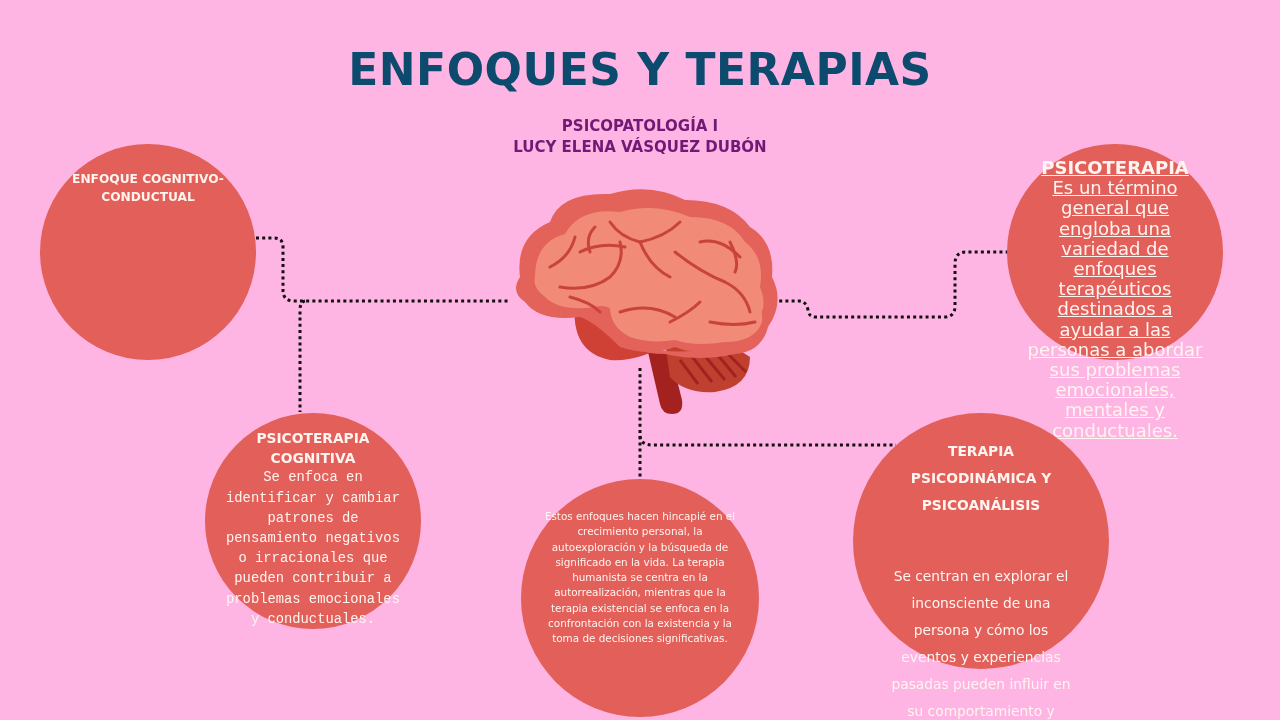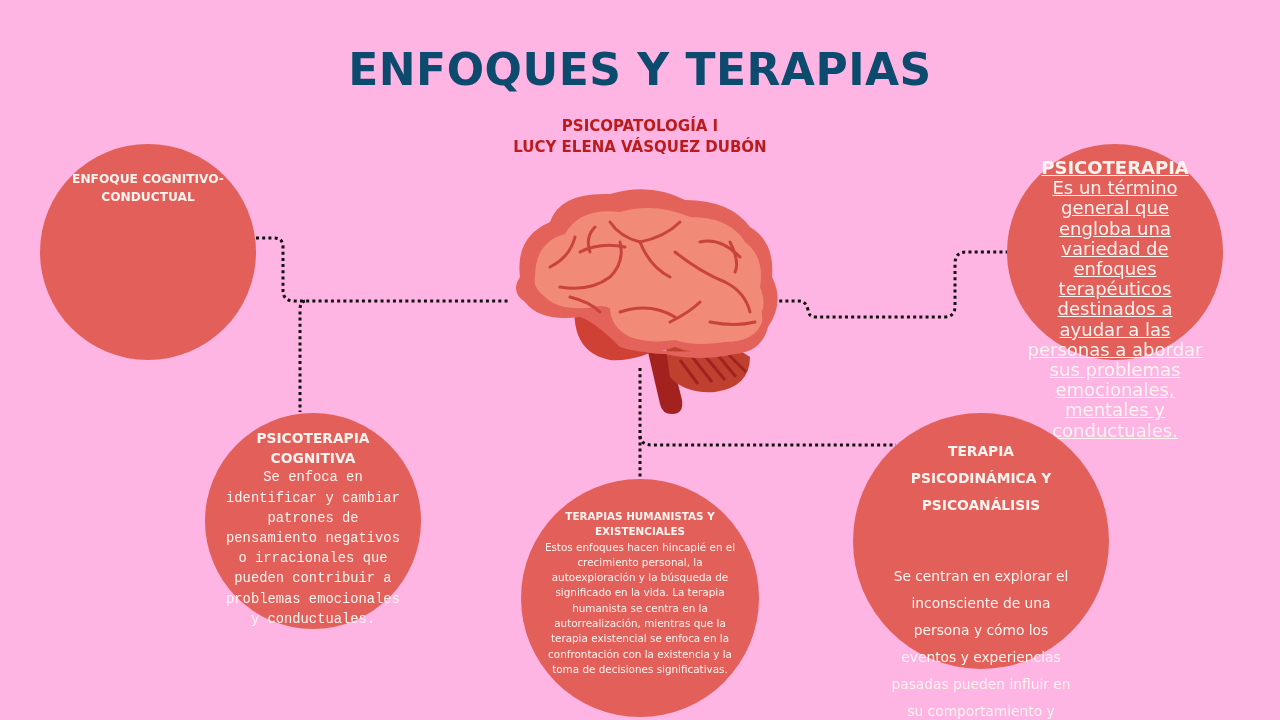--- a/index.html
+++ b/index.html
@@ -8,21 +8,21 @@
     background: #FFB5E3;
     font-family: "DejaVu Sans", "Liberation Sans", sans-serif;
   }
   .title {
     position: absolute; left: 0; top: 44px; width: 1280px; text-align: center;
     font-size: 44px; font-weight: bold; color: #0c4a6e; letter-spacing: 0.5px;
     margin: 0;
   }
   .subtitle {
     position: absolute; left: 0; top: 116px; width: 1280px; text-align: center;
-    font-size: 15px; font-weight: bold; color: #b91c1c; line-height: 21px;
+    font-size: 15px; font-weight: bold; color: #701a75; line-height: 21px;
   }
   .subtitle div { display: block; }
   svg.connectors { position: absolute; left: 0; top: 0; }
   .circle {
     position: absolute; border-radius: 50%; background: #E35F59;
     color: #FFF4F0; text-align: center;
     display: flex; flex-direction: column; align-items: center; justify-content: flex-start;
     box-sizing: border-box;
   }
   .circle .head { font-weight: bold; }
@@ -117,20 +117,19 @@
   <span class="head">PSICOTERAPIA</span>
   <span class="body-text">Es un término general que engloba una variedad de enfoques terapéuticos destinados a ayudar a las personas a abordar sus problemas emocionales, mentales y conductuales.</span>
 </div>
 
 <div class="circle c3">
   <span class="head">PSICOTERAPIA COGNITIVA</span>
   <span class="body-text">Se enfoca en identificar y cambiar patrones de pensamiento negativos o irracionales que pueden contribuir a problemas emocionales y conductuales.</span>
 </div>
 
 <div class="circle c4">
-  <span class="head">TERAPIAS HUMANISTAS Y EXISTENCIALES</span>
   <span class="body-text">Estos enfoques hacen hincapié en el crecimiento personal, la autoexploración y la búsqueda de significado en la vida. La terapia humanista se centra en la autorrealización, mientras que la terapia existencial se enfoca en la confrontación con la existencia y la toma de decisiones significativas.</span>
 </div>
 
 <div class="circle c5">
   <span class="head">TERAPIA PSICODINÁMICA Y PSICOANÁLISIS</span>
   <span class="body-text">Se centran en explorar el inconsciente de una persona y cómo los eventos y experiencias pasadas pueden influir en su comportamiento y emociones presentes.</span>
 </div>
 
 </body></html>

